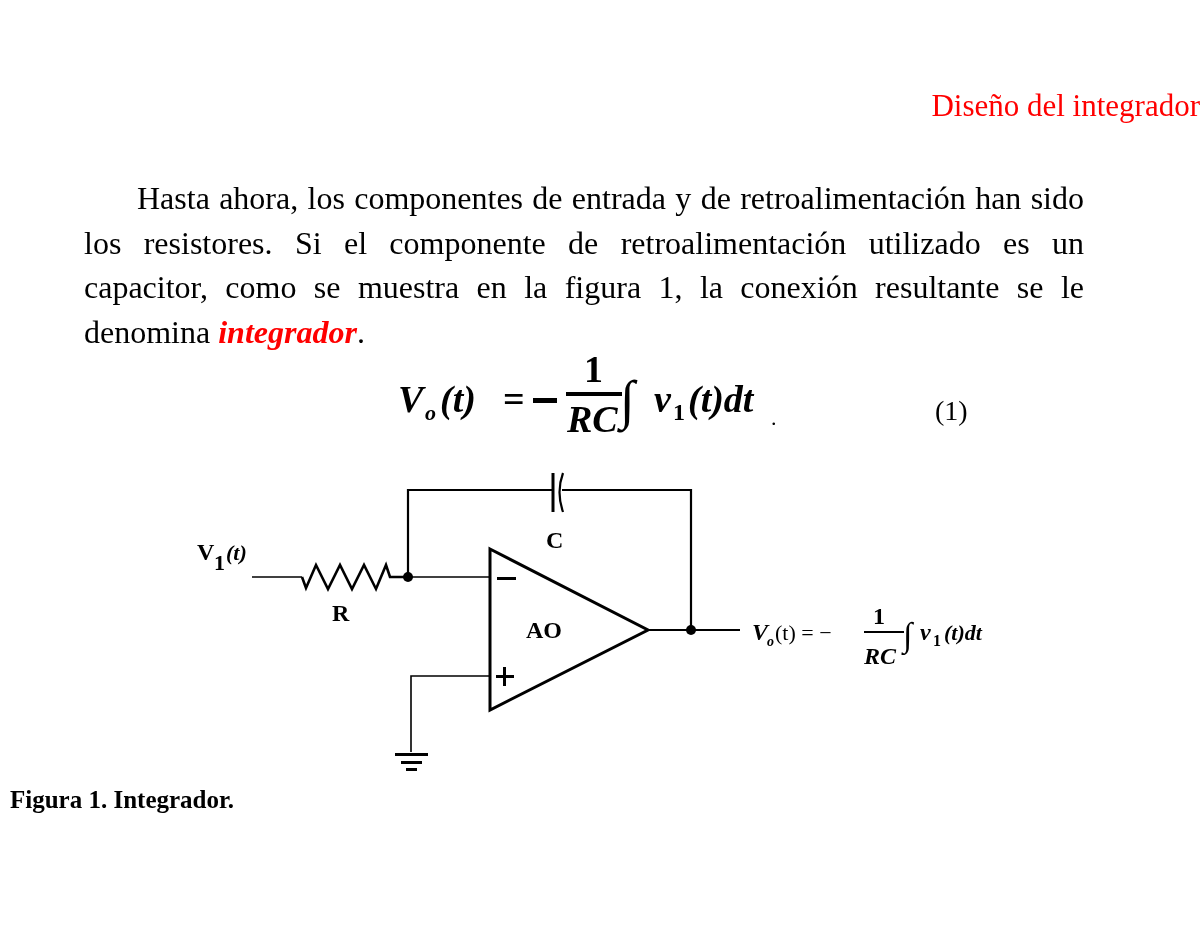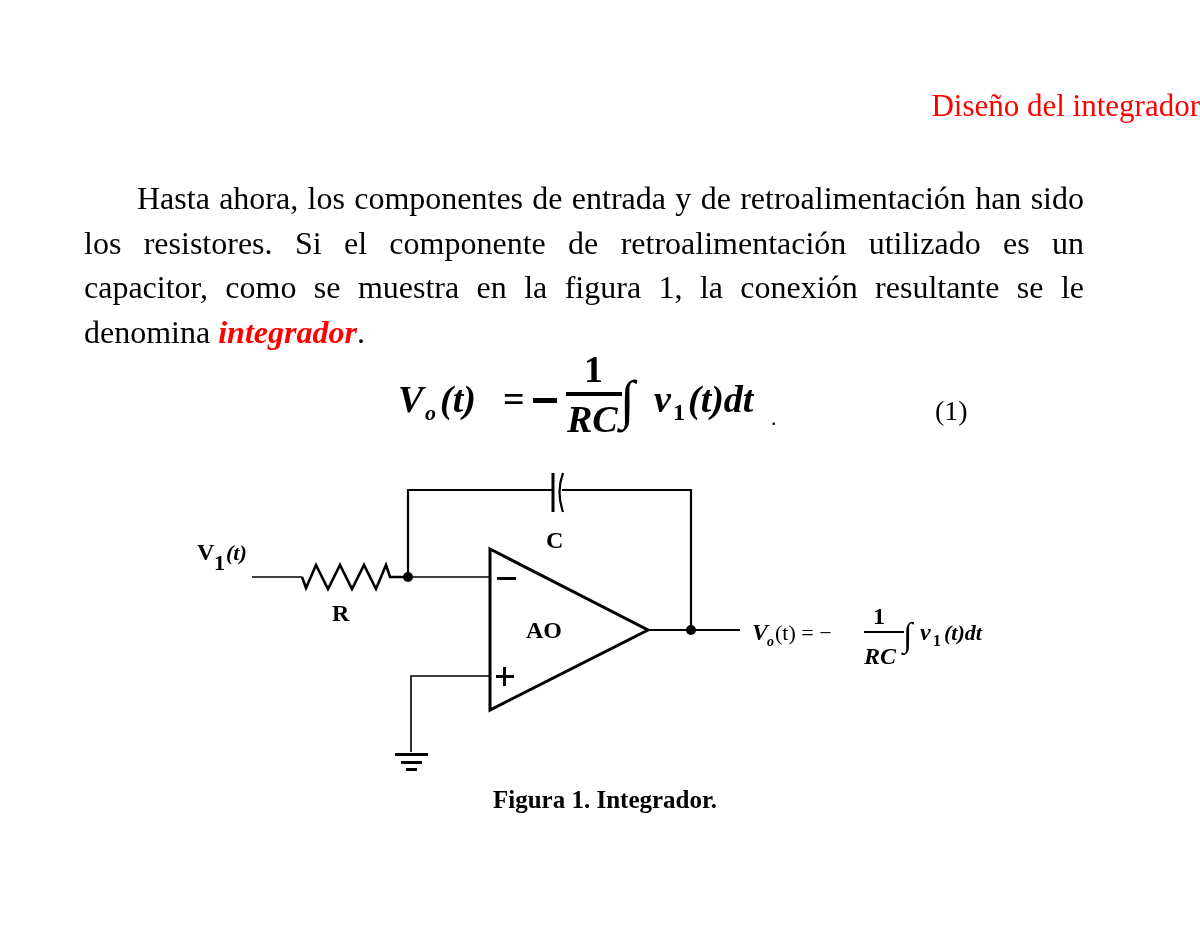--- a/index.html
+++ b/index.html
@@ -1,21 +1,21 @@
 <!DOCTYPE html>
 <html><head>
 <meta charset="utf-8">
 <style>
   html, body { margin: 0; padding: 0; background: #ffffff; }
   body { width: 1200px; height: 927px; position: relative; overflow: hidden; font-family: "Liberation Serif", "DejaVu Serif", serif; color: #000; }
   .title { position: absolute; top: 88px; left: 0; width: 1200px; text-align: right; font-size: 31px; color: #ff0000; }
   .para { position: absolute; top: 164px; left: 84px; width: 1000px; font-size: 32px; line-height: 44.5px; text-align: justify; text-align-last: left; margin-top: 12px; }
   .para .indent { display: inline-block; width: 53px; }
   .para .hl { color: #ff0000; font-weight: bold; font-style: italic; }
-  .caption { position: absolute; top: 786px; left: 0; width: 1200px; text-align: center; font-weight: bold; font-size: 25px; padding-left: 10px; box-sizing: border-box; }
+  .caption { position: absolute; top: 786px; left: 0; width: 1200px; font-weight: bold; font-size: 25px; padding-left: 10px; box-sizing: border-box; }
   svg.circuit { position: absolute; left: 0; top: 0; }
   .lbl { font-family: "Liberation Serif", serif; font-weight: bold; }
 </style>
 </head>
 <body>
 
 <div class="title">Diseño del integrador</div>
 
 <div class="para"><span class="indent"></span><span>Hasta ahora, los componentes de entrada y de retroalimentación han sido los resistores. Si el componente de retroalimentación utilizado es un capacitor, como se muestra en la figura 1, la conexión resultante se le denomina </span><span class="hl">integrador</span><span>.</span></div>
 

